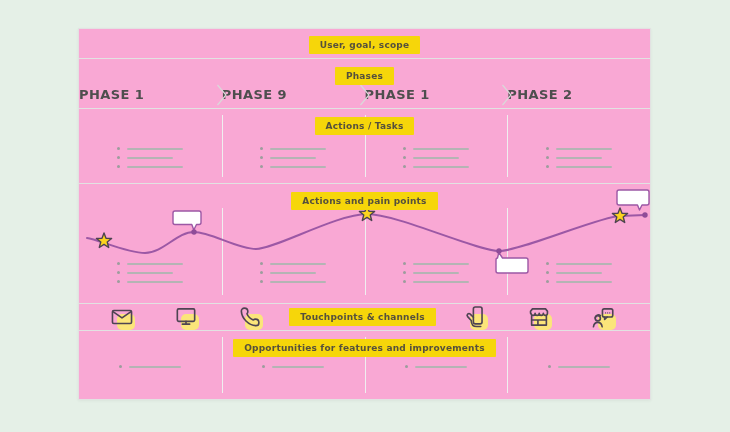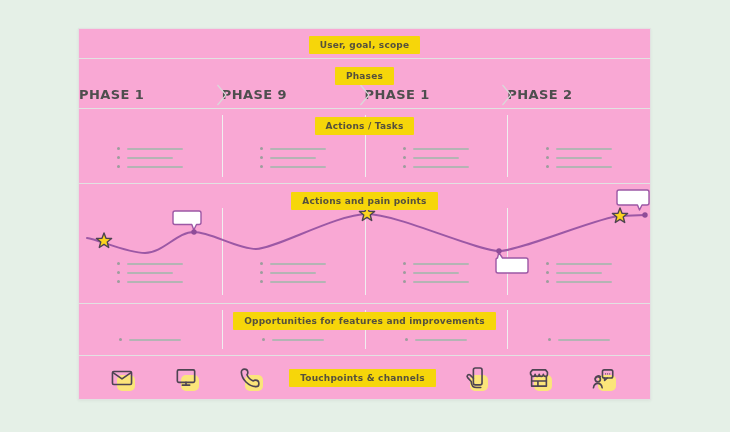--- a/index.html
+++ b/index.html
@@ -233,55 +233,20 @@
               <span class="ph-line"></span>
             </div>
             <div class="ph-item">
               <span class="ph-dot"></span>
               <span class="ph-line"></span>
             </div>
           </div>
         </div>
     </div>
 
-    <div class="row r5">
-      <span class="col-divider dv-1"></span>
-      <span class="col-divider dv-2"></span>
-      <span class="col-divider dv-3"></span>
-      <div class="badge-wrap">
-        <span class="badge">Opportunities for features and improvements</span>
-      </div>
-      <div class="cols-grid">
-          <div class="ph-col">
-            <div class="ph-item">
-              <span class="ph-dot"></span>
-              <span class="ph-line"></span>
-            </div>
-          </div>
-          <div class="ph-col">
-            <div class="ph-item">
-              <span class="ph-dot"></span>
-              <span class="ph-line"></span>
-            </div>
-          </div>
-          <div class="ph-col">
-            <div class="ph-item">
-              <span class="ph-dot"></span>
-              <span class="ph-line"></span>
-            </div>
-          </div>
-          <div class="ph-col">
-            <div class="ph-item">
-              <span class="ph-dot"></span>
-              <span class="ph-line"></span>
-            </div>
-          </div>
-        </div>
-    </div>
-
     <div class="row r6">
       <div class="touch-row">
         <div class="touch-group" id="touch-left">
             <span class="icon-wrap">
               <span class="icon-blob"></span>
               <svg viewBox="0 0 24 24" width="26" height="26" fill="none" stroke="#4E4452" stroke-width="1.5" stroke-linecap="round" stroke-linejoin="round" style="color:#4E4452">
                 <rect x="3.2" y="6" width="17.6" height="12" rx="1.2"></rect>
                 <path d="M4 7.2l8 5.6 8-5.6"></path>
               </svg>
             </span>
@@ -326,14 +291,49 @@
                 <path d="M13.5 12v2.3l2.4-2.3"></path>
                 <circle cx="14.4" cy="8.2" r=".55" fill="currentColor" stroke="none"></circle>
                 <circle cx="16.3" cy="8.2" r=".55" fill="currentColor" stroke="none"></circle>
                 <circle cx="18.2" cy="8.2" r=".55" fill="currentColor" stroke="none"></circle>
               </svg>
             </span>
           </div>
       </div>
     </div>
 
+    <div class="row r5">
+      <span class="col-divider dv-1"></span>
+      <span class="col-divider dv-2"></span>
+      <span class="col-divider dv-3"></span>
+      <div class="badge-wrap">
+        <span class="badge">Opportunities for features and improvements</span>
+      </div>
+      <div class="cols-grid">
+          <div class="ph-col">
+            <div class="ph-item">
+              <span class="ph-dot"></span>
+              <span class="ph-line"></span>
+            </div>
+          </div>
+          <div class="ph-col">
+            <div class="ph-item">
+              <span class="ph-dot"></span>
+              <span class="ph-line"></span>
+            </div>
+          </div>
+          <div class="ph-col">
+            <div class="ph-item">
+              <span class="ph-dot"></span>
+              <span class="ph-line"></span>
+            </div>
+          </div>
+          <div class="ph-col">
+            <div class="ph-item">
+              <span class="ph-dot"></span>
+              <span class="ph-line"></span>
+            </div>
+          </div>
+        </div>
+    </div>
+
   </div>
 </div>
 
 </body></html>

